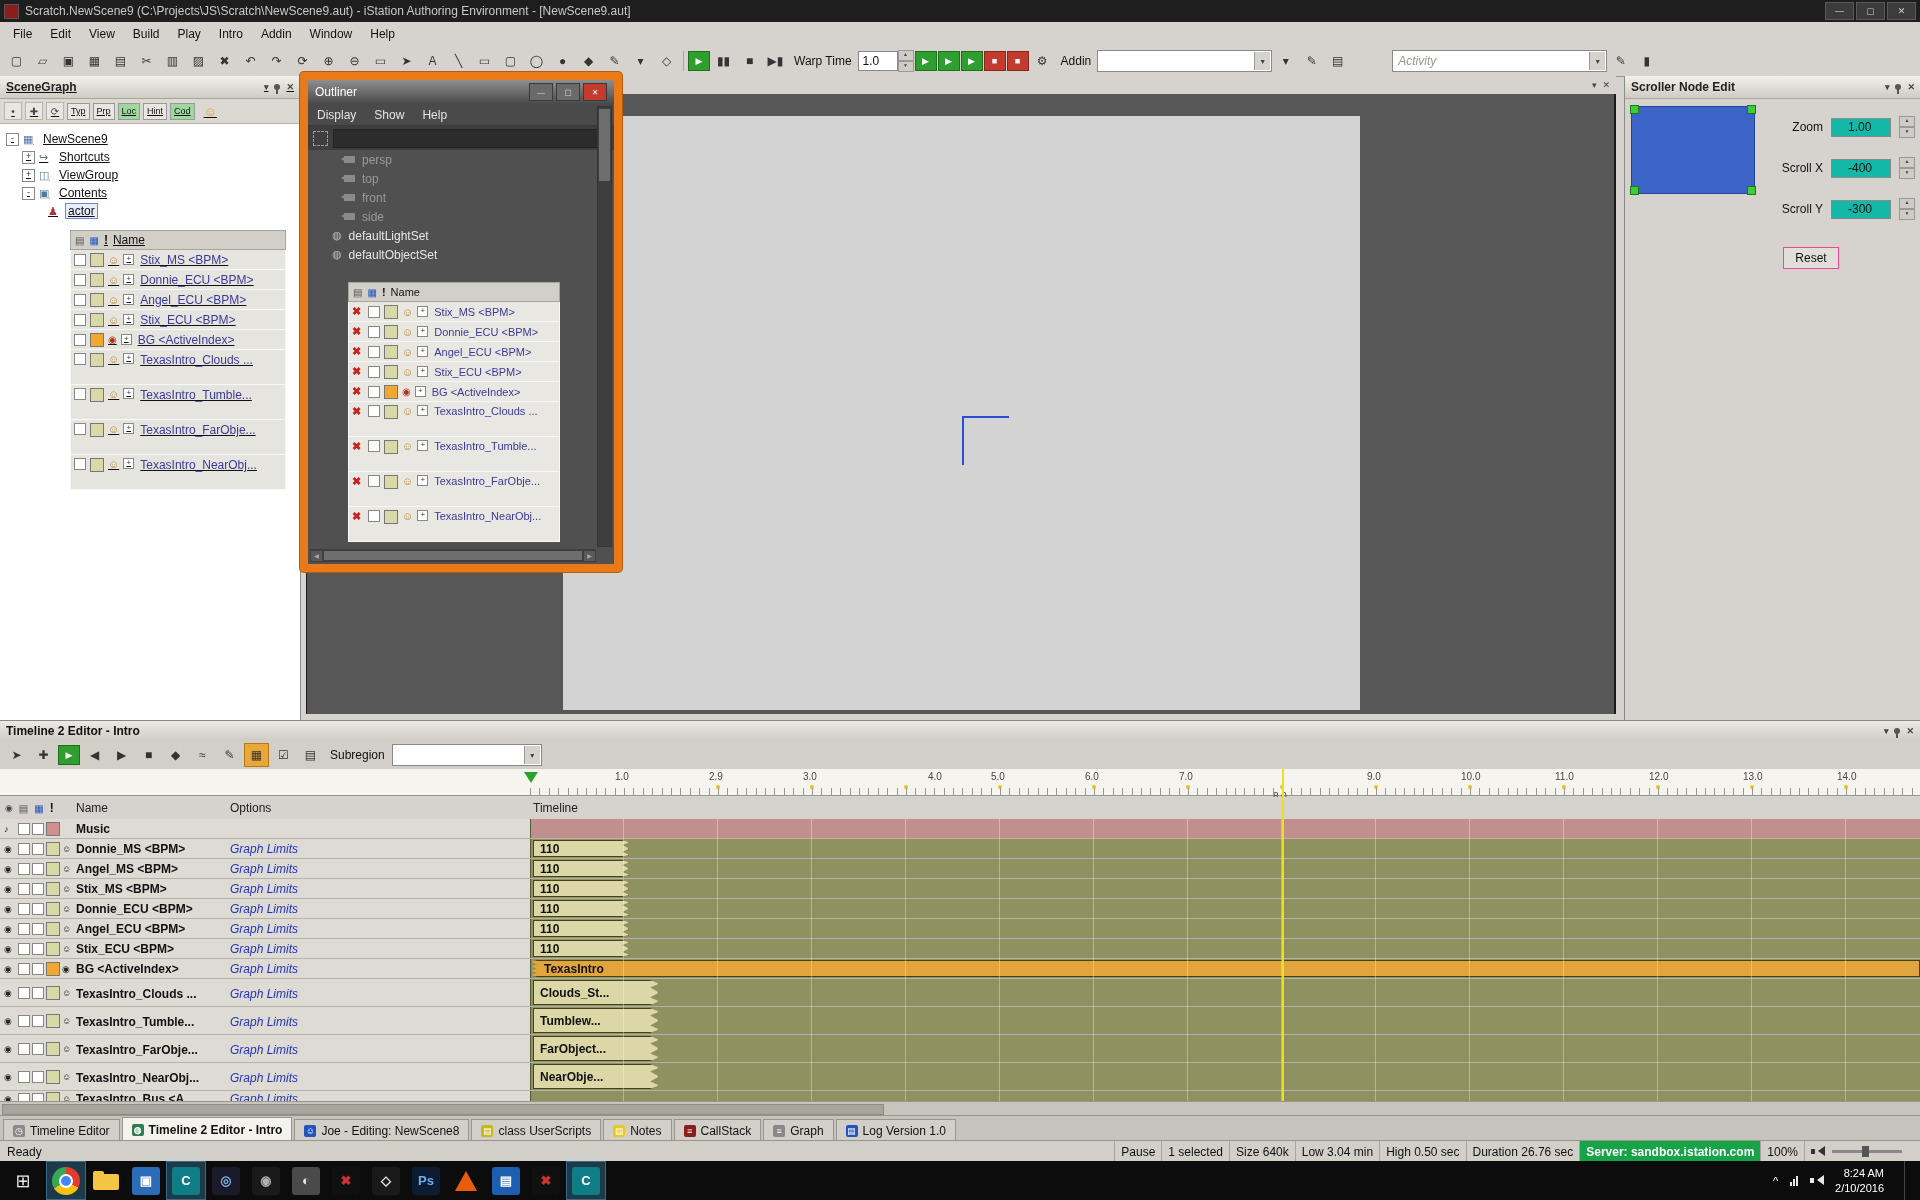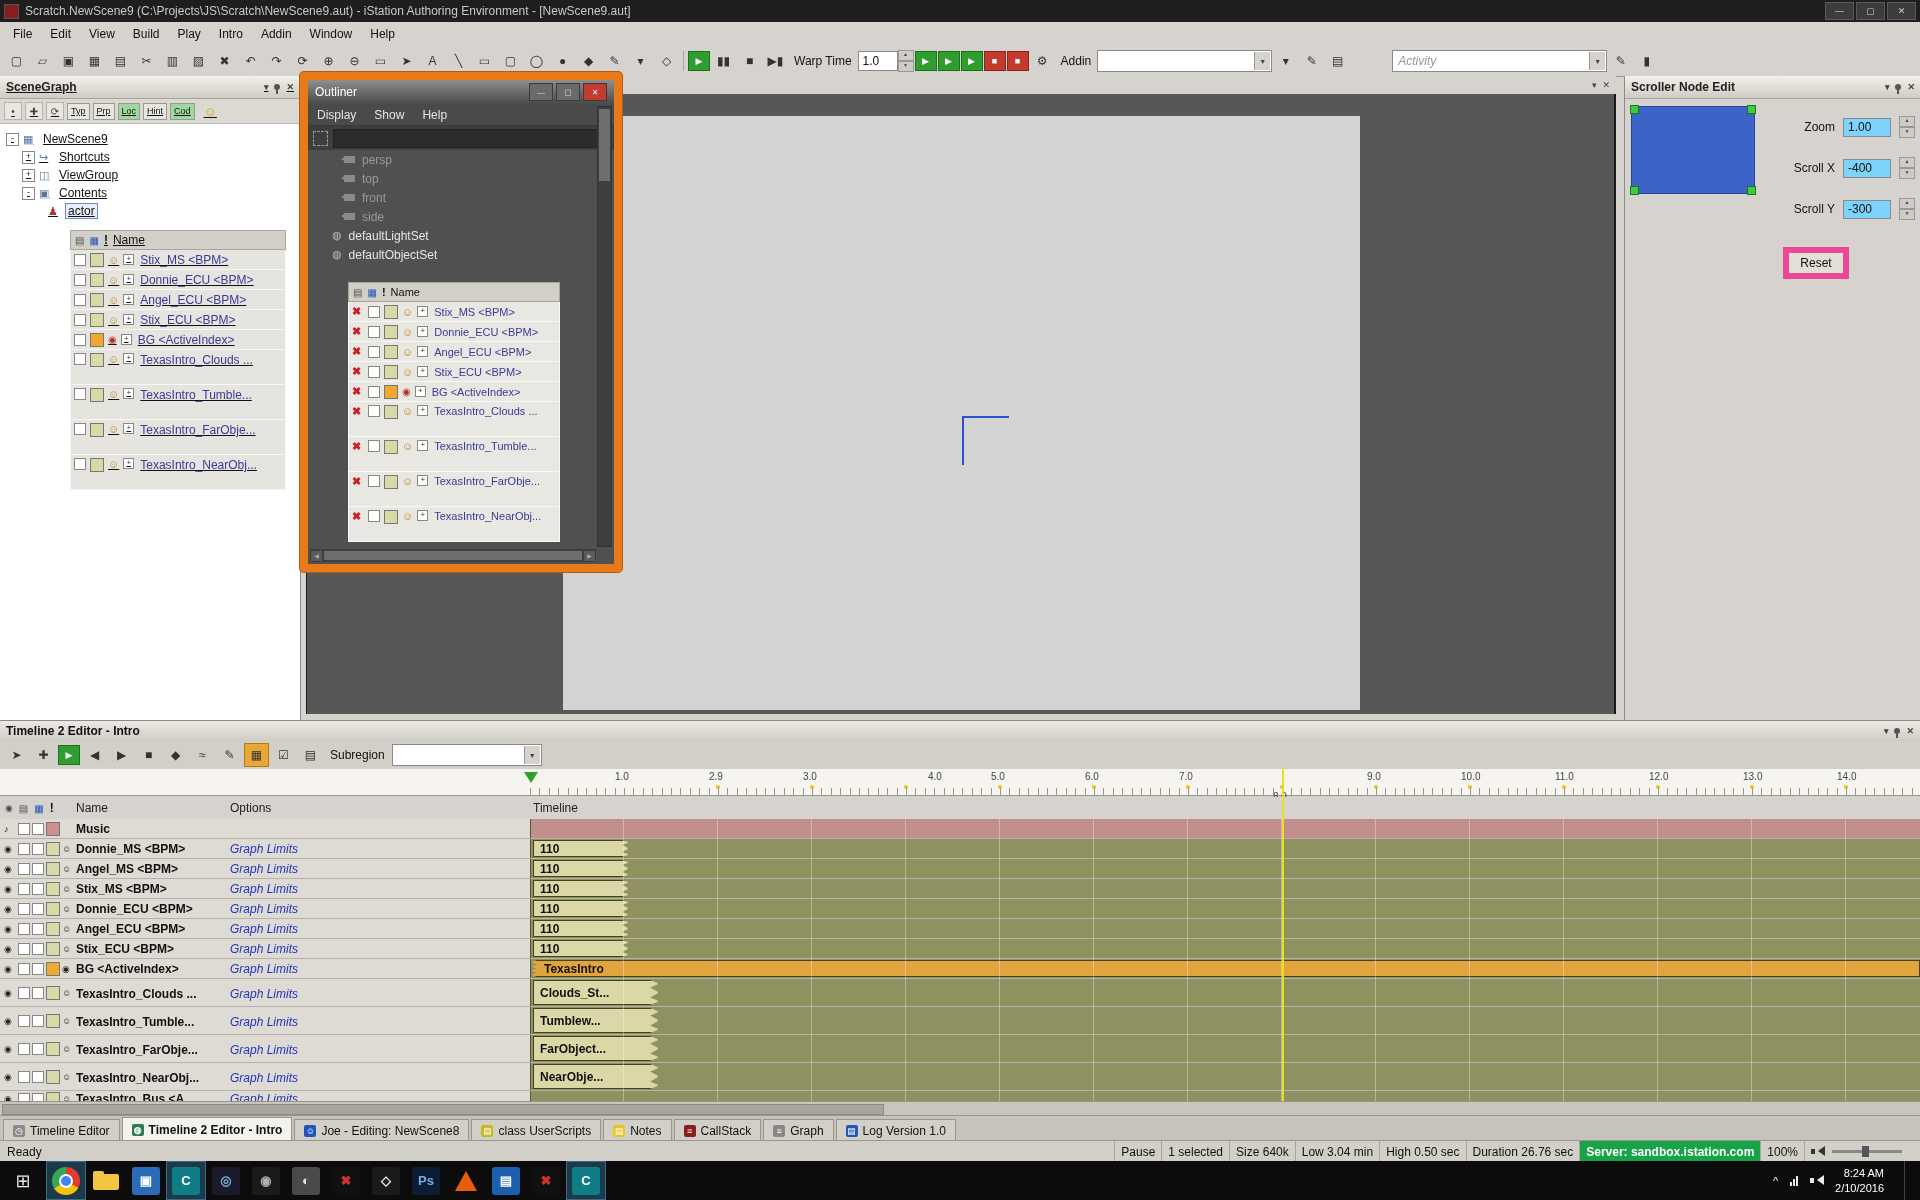--- a/index.html
+++ b/index.html
@@ -81,22 +81,22 @@
   .vp-mark-h{position:absolute;left:399px;top:300px;width:47px;height:2px;background:#2b4fd0;}
   .vp-mark-v{position:absolute;left:399px;top:300px;width:2px;height:49px;background:#2b4fd0;}
 
   
   .rp{position:absolute;left:1624px;top:76px;width:296px;height:644px;background:#d6d3ce;border-left:1px solid #8a8a8a;}
   .rp-preview{position:absolute;left:6px;top:30px;width:122px;height:86px;background:#3b63c8;border:1px solid #24449a;}
   .handle{position:absolute;width:7px;height:7px;background:#3ecc3e;border:1px solid #1a7a1a;}
   .h-tl{left:-2px;top:-2px;} .h-tr{right:-2px;top:-2px;} .h-bl{left:-2px;bottom:-2px;} .h-br{right:-2px;bottom:-2px;}
   .rp-fields{position:absolute;left:120px;top:40px;width:170px;display:flex;flex-direction:column;gap:19px;}
   .rp-row{display:flex;align-items:center;justify-content:flex-end;gap:8px;}
-  .rp-input{width:42px;height:17px;background:#7dd3fc;border:1px solid #8a8a8a;display:flex;align-items:center;padding-left:4px;}
-  .rp-reset{position:absolute;left:158px;top:171px;width:54px;height:20px;background:#e2dfd8;border:6px solid #ec4899;
+  .rp-input{width:42px;height:17px;background:#14b8a6;border:1px solid #8a8a8a;display:flex;align-items:center;padding-left:16px;}
+  .rp-reset{position:absolute;left:158px;top:171px;width:54px;height:20px;background:#e2dfd8;border:1px solid #ec4899;
             display:flex;align-items:center;justify-content:center;text-align:center;}
 
   
   .ol-frame{position:absolute;left:300px;top:72px;width:306px;height:484px;border:8px solid #e87a1a;border-radius:4px;
             background:#505050;z-index:30;box-shadow:0 0 0 1px #b35c0e;}
   .ol-title{height:24px;background:linear-gradient(#8e8e8e,#4a4a4a);display:flex;align-items:center;padding:0 7px;color:#fff;}
   .ol-btns{margin-left:auto;display:flex;gap:3px;}
   .ol-btn{width:22px;height:16px;background:#6a6a6a;border:1px solid #3a3a3a;color:#ddd;font-size:8px;
           display:flex;align-items:center;justify-content:center;}
   .ol-btn.close{background:#c23b2e;color:#fff;}

